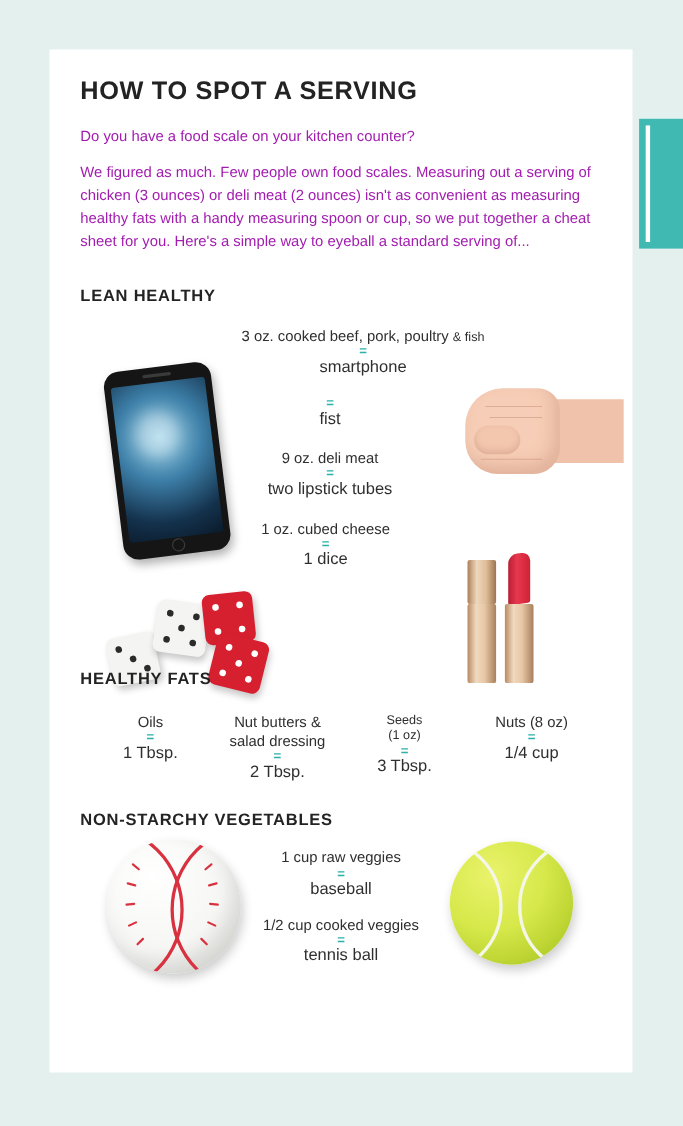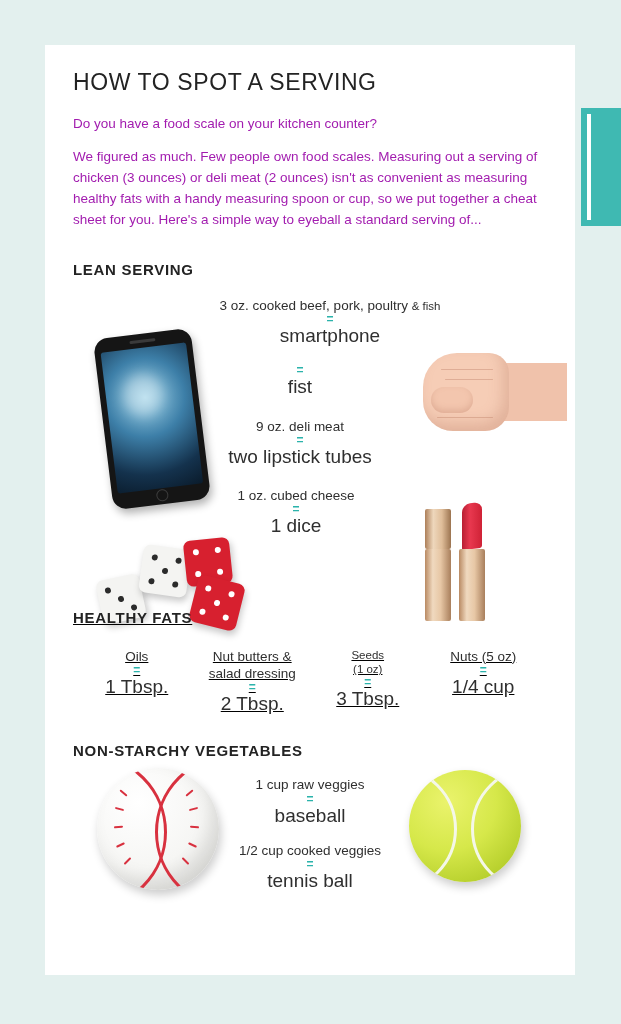--- a/index.html
+++ b/index.html
@@ -44,21 +44,21 @@
   .content {
     padding: 24px 28px 0 28px;
     position: relative;
   }
 
   h1 {
     font-size: 23px;
     letter-spacing: 0.6px;
     color: #232323;
     margin: 0 0 18px 0;
-    font-weight: normal;
+    font-weight: bold;
   }
   p.intro {
     font-size: 13.5px;
     line-height: 1.55;
     color: #a21caf;
     margin: 0 0 12px 0;
   }
   h2 {
     font-size: 15px;
     letter-spacing: 0.7px;
@@ -71,21 +71,21 @@
     position: relative;
   }
 
   
   .eq {
     text-align: center;
     color: #2f2f2f;
     line-height: 1.28;
   }
   .eq .top { font-size: 13.5px; }
-  .eq .bottom { font-size: 19px; }
+  .eq .bottom { font-size: 15px; }
   .eq .small { font-size: 11.5px; }
   .equals {
     color: #2bb3ab;
     font-size: 12px;
     line-height: 8px;
     font-weight: bold;
     letter-spacing: 0;
     margin: 1px 0;
   }
 
@@ -265,21 +265,20 @@
     width: 6px;
     height: 6px;
     border-radius: 50%;
   }
   .die.white .pip { background: #2b2b2b; }
   .die.red .pip { background: #ffffff; }
 
   
   #healthy-fats {
     margin-top: 18px;
-    text-decoration: underline;
   }
   .hf-grid {
     display: flex;
     margin-top: 22px;
     padding: 0 6px;
   }
   .hf-item { width: 116px; }
 
   
   #vegetables {
@@ -351,21 +350,21 @@
 </div>
 
 <div class="page">
   <div class="content">
 
     <h1>HOW TO SPOT A SERVING</h1>
     <p class="intro">Do you have a food scale on your kitchen counter?</p>
     <p class="intro">We figured as much. Few people own food scales. Measuring out a serving of chicken (3 ounces) or deli meat (2 ounces) isn't as convenient as measuring healthy fats with a handy measuring spoon or cup, so we put together a cheat sheet for you. Here's a simple way to eyeball a standard serving of...</p>
 
     <div class="section" id="lean-proteins">
-      <h2>LEAN SERVING</h2>
+      <h2>LEAN HEALTHY</h2>
 
       <div class="phone">
         <div class="speaker"></div>
         <div class="screen"></div>
         <div class="home"></div>
       </div>
 
       <div class="fist">
         <div class="arm"></div>
         <div class="knuckles"></div>
@@ -451,21 +450,21 @@
           <div class="equals">=</div>
           <div class="bottom">2 Tbsp.</div>
         </div>
         <div class="hf-item eq">
           <div class="top small" style="white-space:pre-line;">Seeds
 (1 oz)</div>
           <div class="equals">=</div>
           <div class="bottom">3 Tbsp.</div>
         </div>
         <div class="hf-item eq">
-          <div class="top" style="white-space:pre-line;">Nuts (5 oz)</div>
+          <div class="top" style="white-space:pre-line;">Nuts (8 oz)</div>
           <div class="equals">=</div>
           <div class="bottom">1/4 cup</div>
         </div>
       </div>
     </div>
 
     <div class="section" id="vegetables">
       <h2>NON-STARCHY VEGETABLES</h2>
 
       <div class="baseball">

